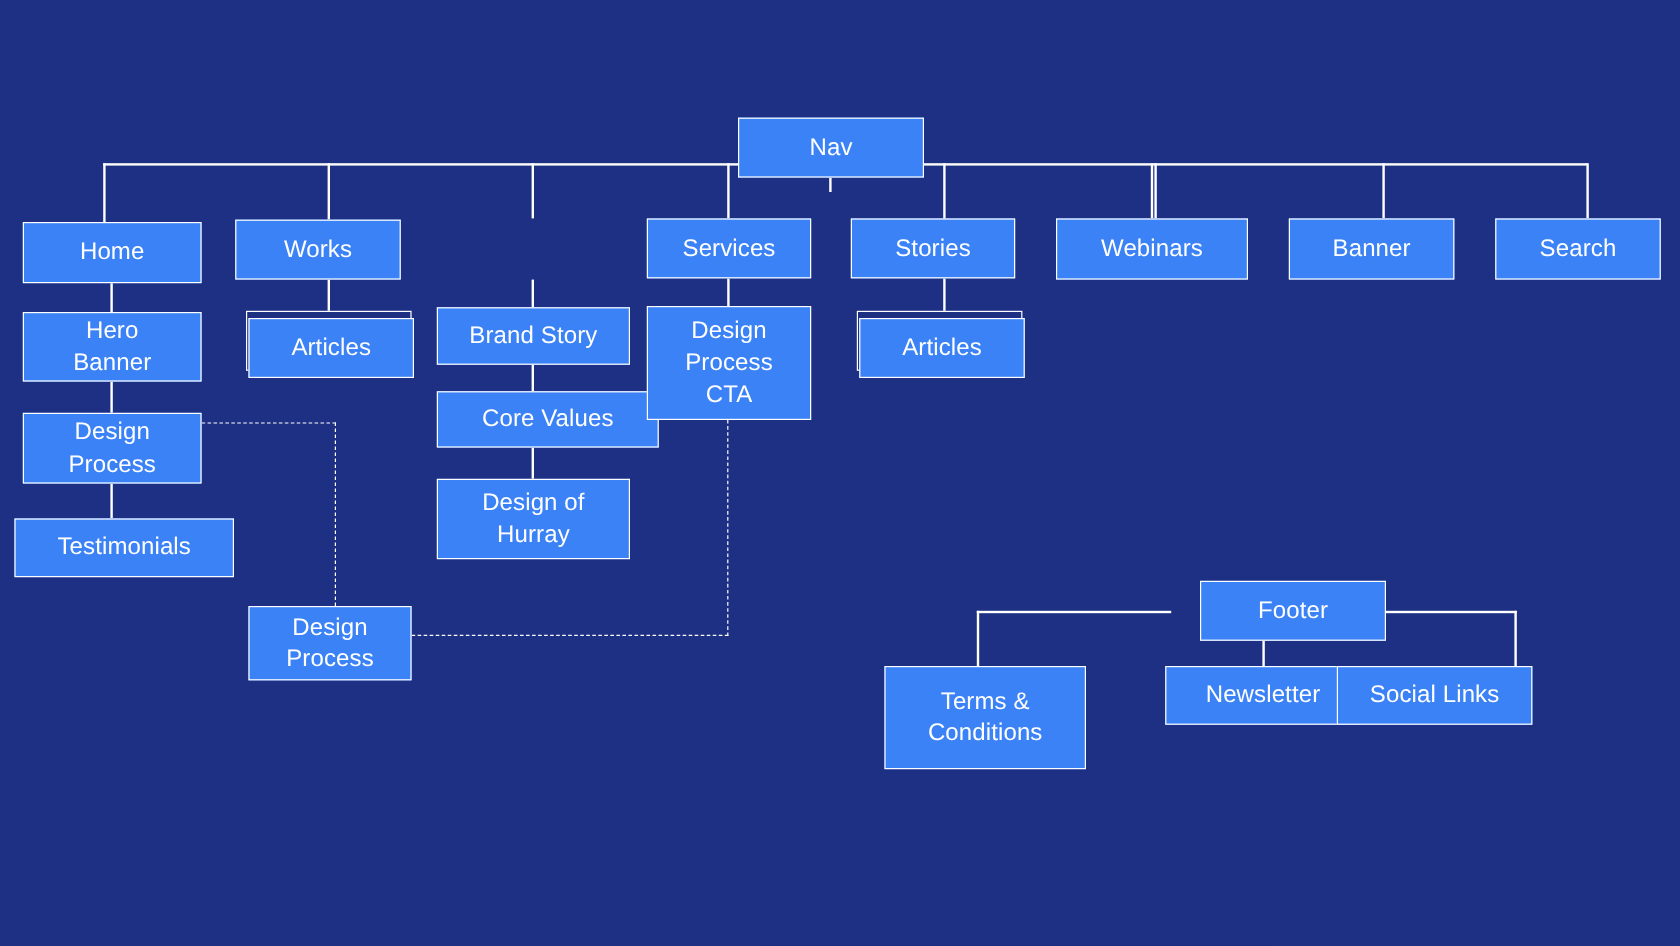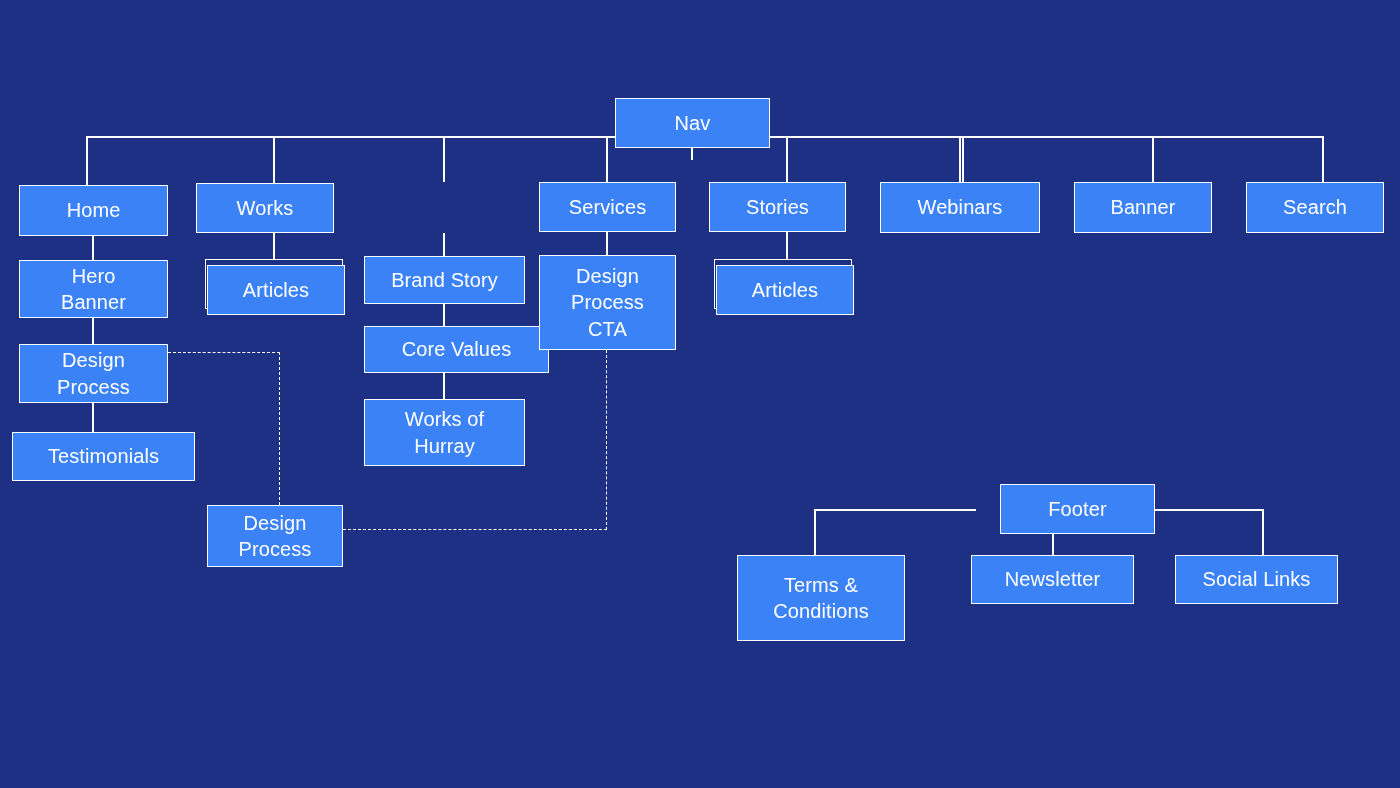--- a/index.html
+++ b/index.html
@@ -113,21 +113,21 @@
   <div class="node stack-back" style="left:714px; top:259px; width:138px; height:50px;"></div>
   <div class="node front" style="left:716px; top:265px; width:138px; height:50px;">Articles</div>
 
   <div class="line v" style="left:443px; top:233px; height:23px;"></div>
   <div class="node" style="left:364px; top:256px; width:161px; height:48px;">Brand Story</div>
 
   <div class="line v" style="left:443px; top:304px; height:22px;"></div>
   <div class="node" style="left:364px; top:326px; width:185px; height:47px;">Core Values</div>
 
   <div class="line v" style="left:443px; top:373px; height:26px;"></div>
-  <div class="node" style="left:364px; top:399px; width:161px; height:67px;">Works of
+  <div class="node" style="left:364px; top:399px; width:161px; height:67px;">Design of
 Hurray</div>
 
   <div class="line v" style="left:606px; top:232px; height:23px;"></div>
   <div class="node" style="left:539px; top:255px; width:137px; height:95px;">Design
 Process
 CTA</div>
 
   <div class="dash-h" style="left:168px; top:352px; width:112px;"></div>
   <div class="dash-v" style="left:279px; top:352px; height:153px;"></div>
 
@@ -142,15 +142,15 @@
   <div class="line h" style="left:814px; top:509px; width:162px;"></div>
   <div class="line v" style="left:814px; top:509px; height:46px;"></div>
   <div class="node" style="left:737px; top:555px; width:168px; height:86px;">Terms &amp;
 Conditions</div>
 
   <div class="line v" style="left:1052px; top:534px; height:21px;"></div>
   <div class="node" style="left:971px; top:555px; width:163px; height:49px;">Newsletter</div>
 
   <div class="line h" style="left:1131px; top:509px; width:133px;"></div>
   <div class="line v" style="left:1262px; top:509px; height:46px;"></div>
-  <div class="node" style="left:1175px; top:555px; width:163px; height:49px;">Social Links</div>
+  <div class="node" style="left:1114px; top:555px; width:163px; height:49px;">Social Links</div>
 
 </div>
 
 </body></html>

